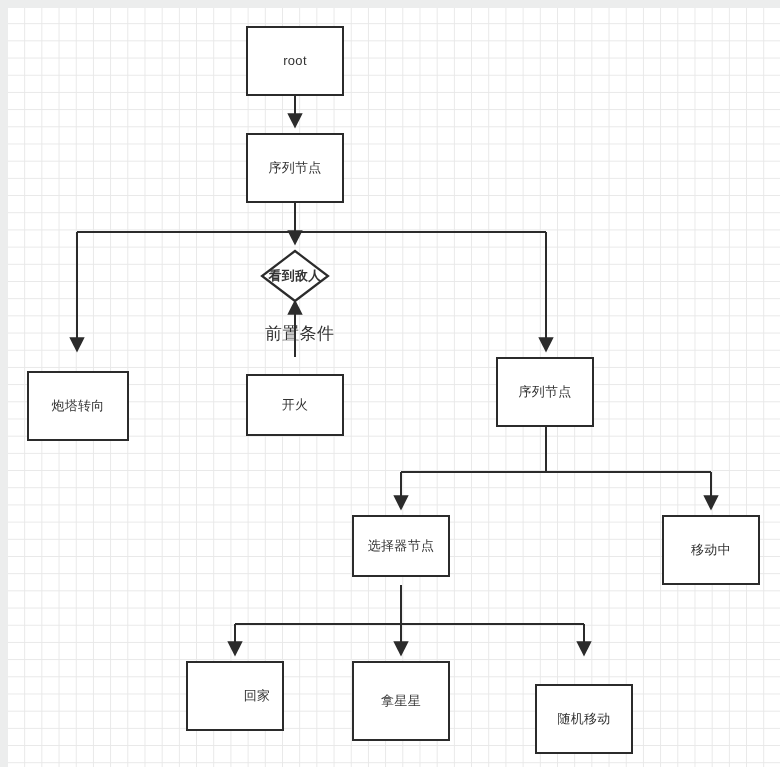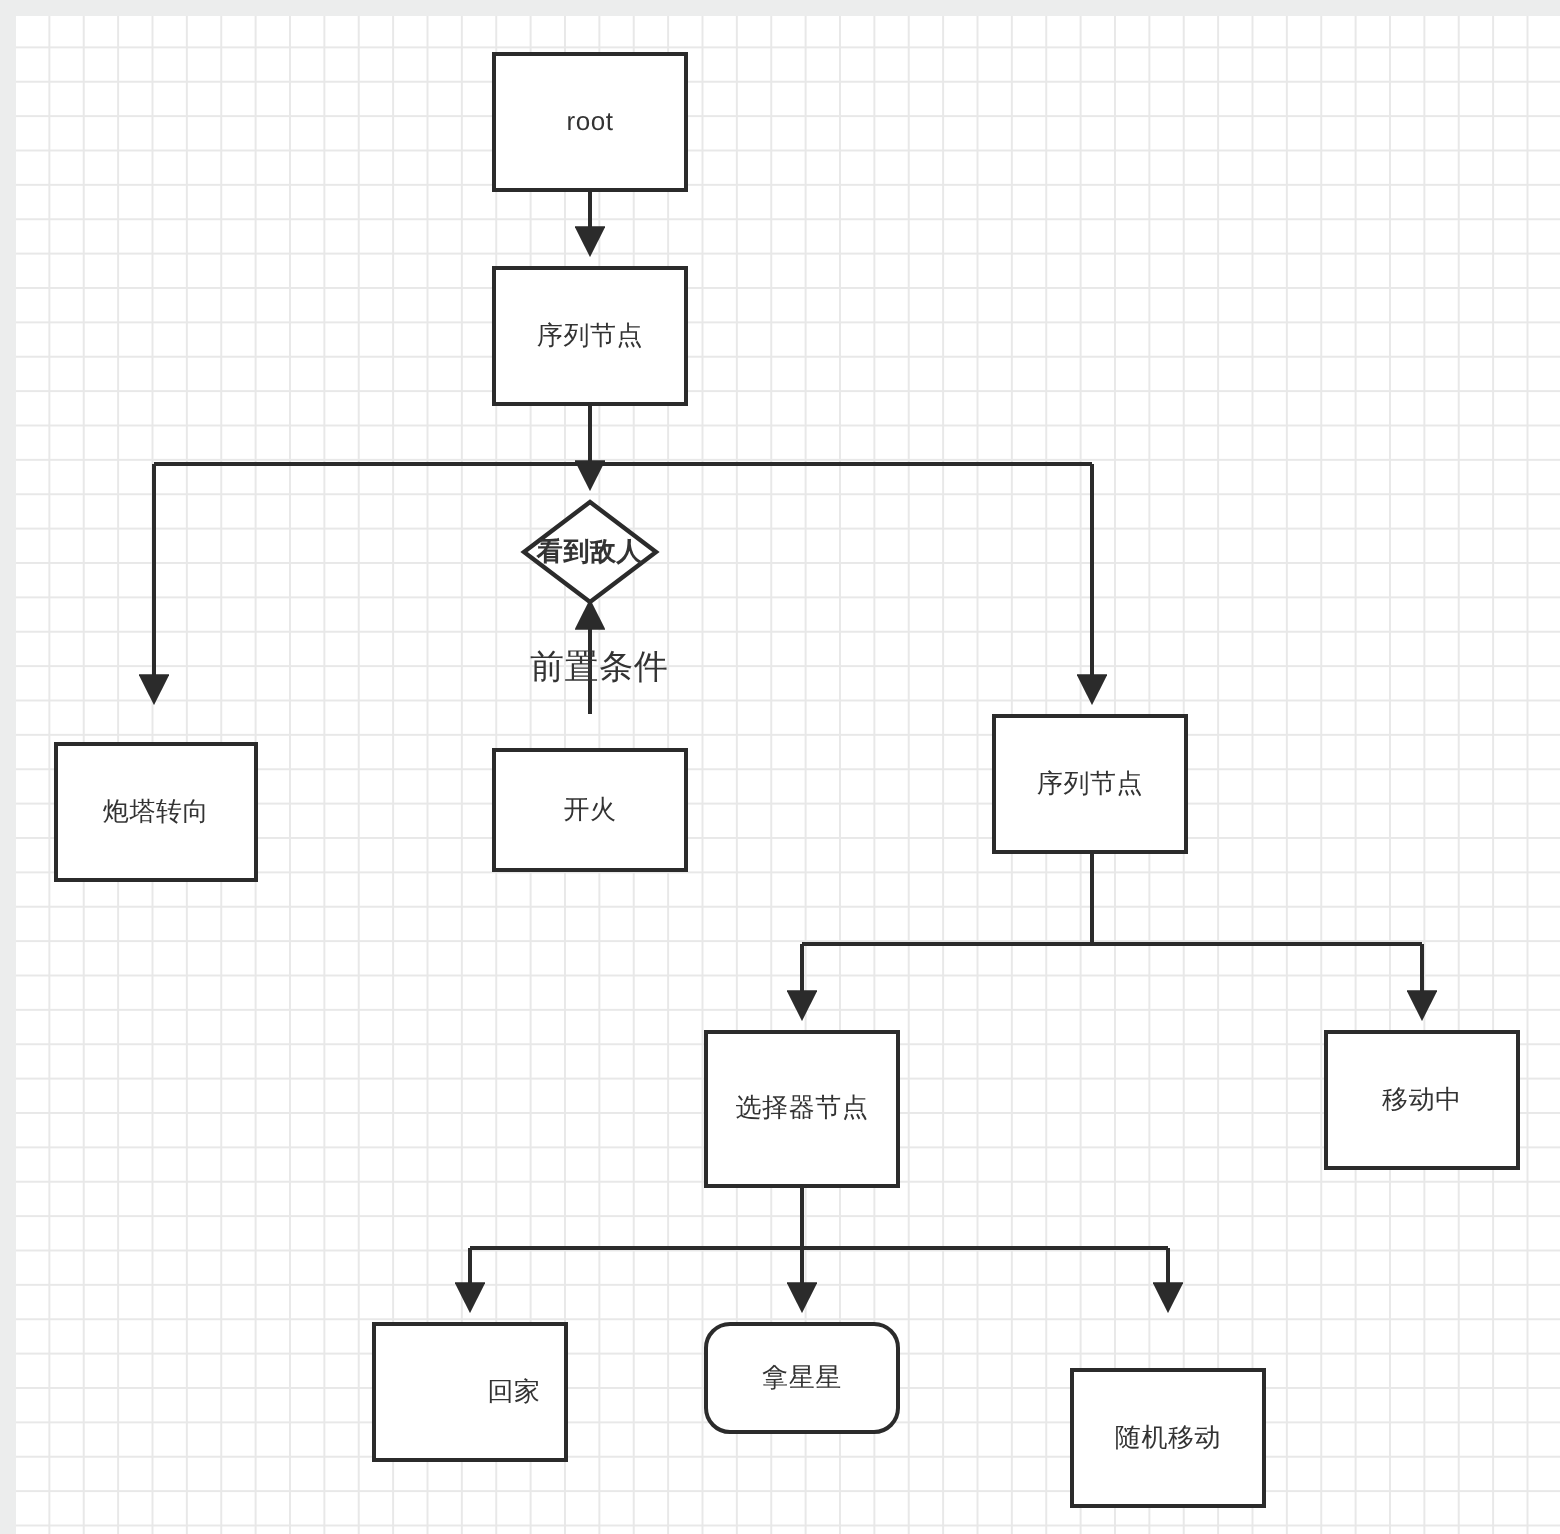--- a/index.html
+++ b/index.html
@@ -145,33 +145,33 @@
   </div>
 
   <div class="node-box" style="left:238px; top:366px; width:98px; height:62px;">
     <span>开火</span>
   </div>
 
   <div class="node-box" style="left:488px; top:349px; width:98px; height:70px;">
     <span>序列节点</span>
   </div>
 
-  <div class="node-box" style="left:344px; top:507px; width:98px; height:79px;">
+  <div class="node-box" style="left:344px; top:507px; width:98px; height:62px;">
     <span>选择器节点</span>
   </div>
 
   <div class="node-box" style="left:654px; top:507px; width:98px; height:70px;">
     <span>移动中</span>
   </div>
 
   <div class="node-box" style="left:178px; top:653px; width:98px; height:70px;padding-left:44px;">
     <span>回家</span>
   </div>
 
-  <div class="node-box" style="left:344px; top:653px; width:98px; height:56px;border-radius:13px;">
+  <div class="node-box" style="left:344px; top:653px; width:98px; height:80px;">
     <span>拿星星</span>
   </div>
 
   <div class="node-box" style="left:527px; top:676px; width:98px; height:70px;">
     <span>随机移动</span>
   </div>
 
   <div class="edge-label" style="left:257px; top:314px;">前置条件</div>
 
 </div>

